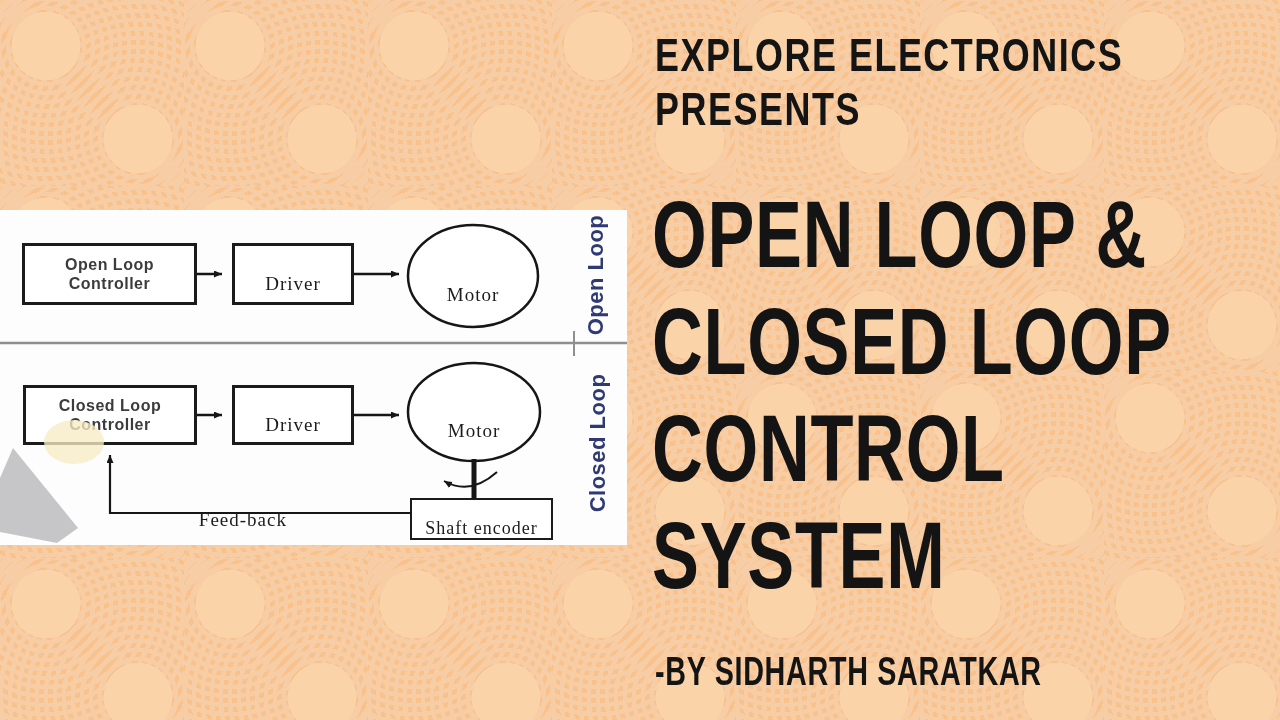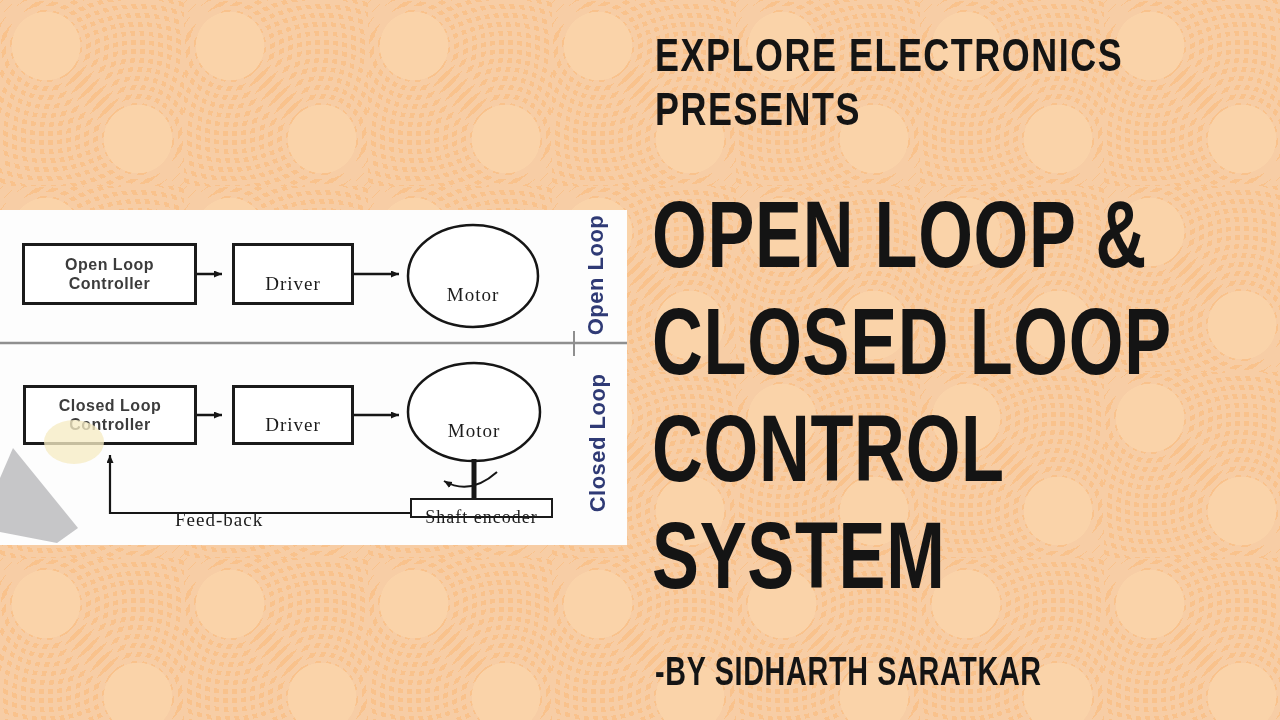--- a/index.html
+++ b/index.html
@@ -55,21 +55,21 @@
     color:#3c3c3c;letter-spacing:0.5px;text-align:center;
   }
   .serif-label{
     font-family:"Liberation Serif", serif;
     font-size:19px;color:#1c1c1c;letter-spacing:1px;margin-top:19px;
   }
   .motor-text{
     position:absolute;transform:translate(-50%,-50%);
   }
   .feedback-label{
-    position:absolute;left:175px;top:280px;width:130px;text-align:left;
+    position:absolute;left:157px;top:280px;width:130px;text-align:right;
   }
   .vlabel{
     position:absolute;text-align:center;
     font-weight:bold;font-size:22px;color:#2f3a75;
     letter-spacing:0.5px;
     transform:rotate(-90deg);
     white-space:nowrap;
   }
   .vlabel-open  {width:130px;left:531px;top:52px;}
   .vlabel-closed{width:140px;left:528px;top:220px;}
@@ -139,21 +139,21 @@
 
     <div class="dbox" style="left:23px;top:175px;width:174px;height:60px;">
       <span class="bold-label">Closed Loop</span>
       <span class="bold-label">Controller</span>
     </div>
     <div class="dbox" style="left:232px;top:175px;width:122px;height:60px;">
       <span class="serif-label">Driver</span>
     </div>
     <span class="serif-label motor-text" style="left:474px;top:202px;">Motor</span>
 
-    <div class="dbox" style="left:410px;top:288px;width:143px;height:20px;border-width:2.5px;">
+    <div class="dbox" style="left:410px;top:288px;width:143px;height:42px;border-width:2.5px;">
       <span class="serif-label" style="font-size:18px;">Shaft encoder</span>
     </div>
 
     <span class="serif-label feedback-label">Feed-back</span>
     <div class="vlabel vlabel-closed">Closed Loop</div>
 
     <div class="highlight"></div>
   </div>
 
 </div>

